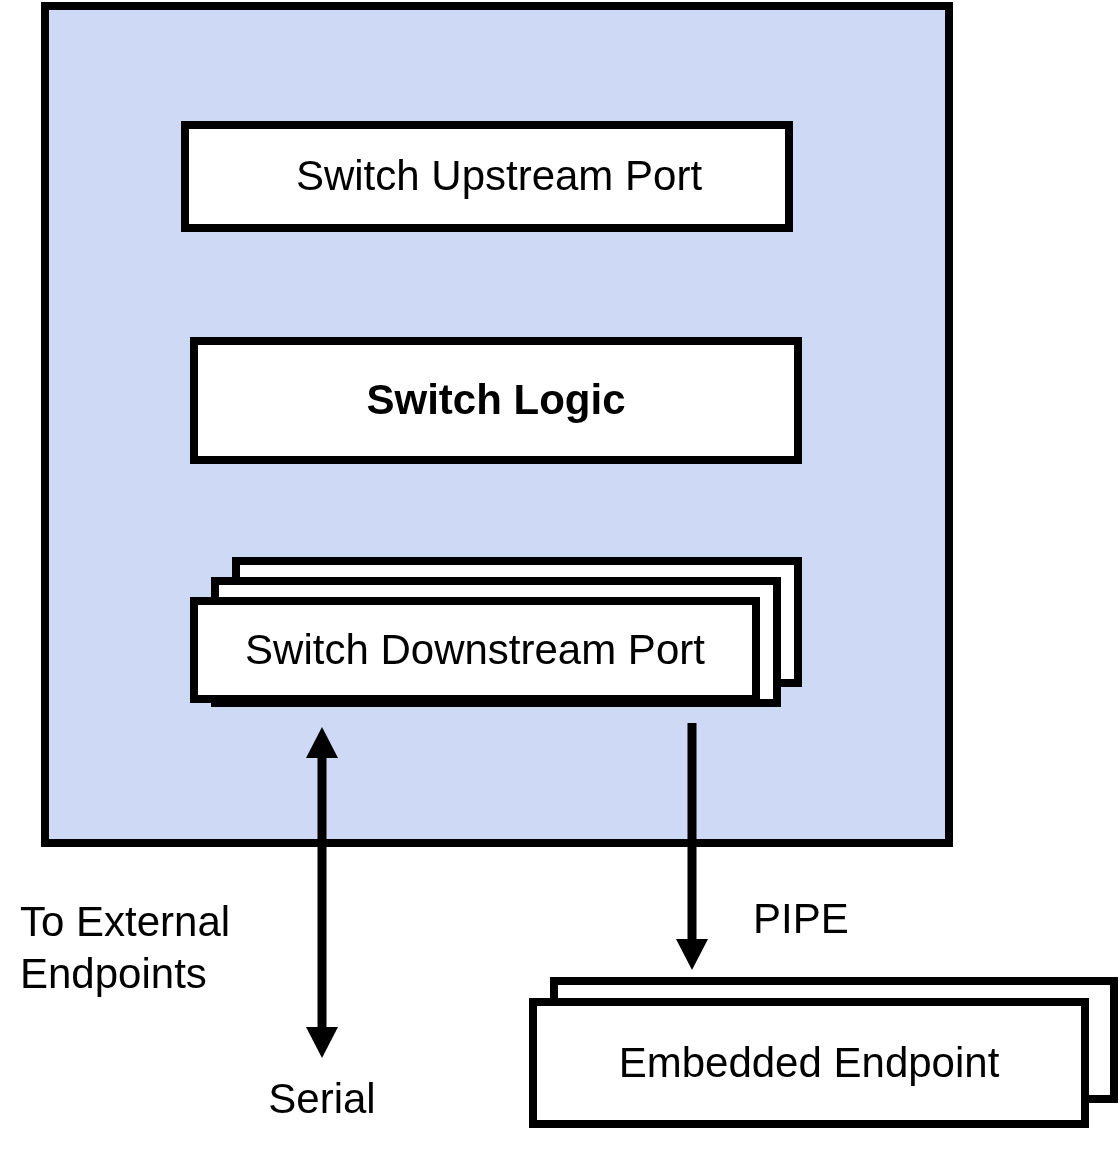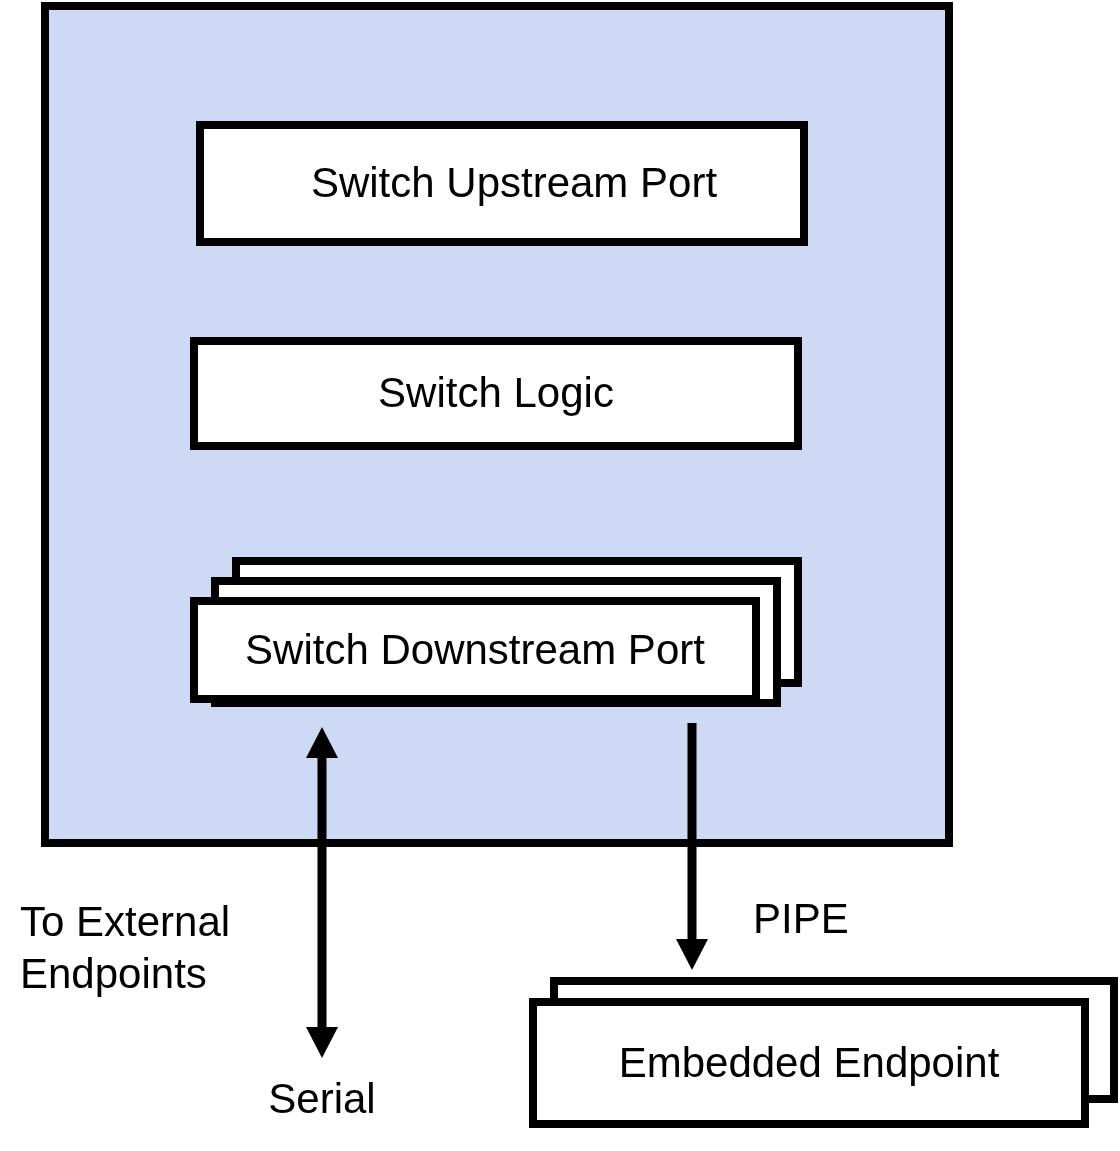--- a/index.html
+++ b/index.html
@@ -21,22 +21,22 @@
   .node{
     position:absolute;
     background:var(--box-fill,#fff);
     border:8px solid var(--stroke,#000);
     box-sizing:border-box;
     display:flex;align-items:center;justify-content:center;
     font-size:42px;
     line-height:1.15;
     white-space:nowrap;
   }
-  .upstream{left:196px;top:121px;width:612px;height:125px;padding-left:24px;}
-  .logic{left:190px;top:337px;width:612px;height:113px;}
+  .upstream{left:181px;top:121px;width:612px;height:111px;padding-left:24px;}
+  .logic{left:190px;top:337px;width:612px;height:127px;font-weight:bold;}
   .ds-back{left:232px;top:557px;width:570px;height:130px;}
   .ds-mid{left:211px;top:577px;width:570px;height:130px;}
   .ds-front{left:190px;top:597px;width:570px;height:106px;}
   .ee-back{left:550px;top:977px;width:568px;height:126px;}
   .ee-front{left:529px;top:998px;width:560px;height:130px;}
   .arrow-layer{
     position:absolute;left:0;top:0;width:1120px;height:1151px;
     pointer-events:none;
   }
   .label{

